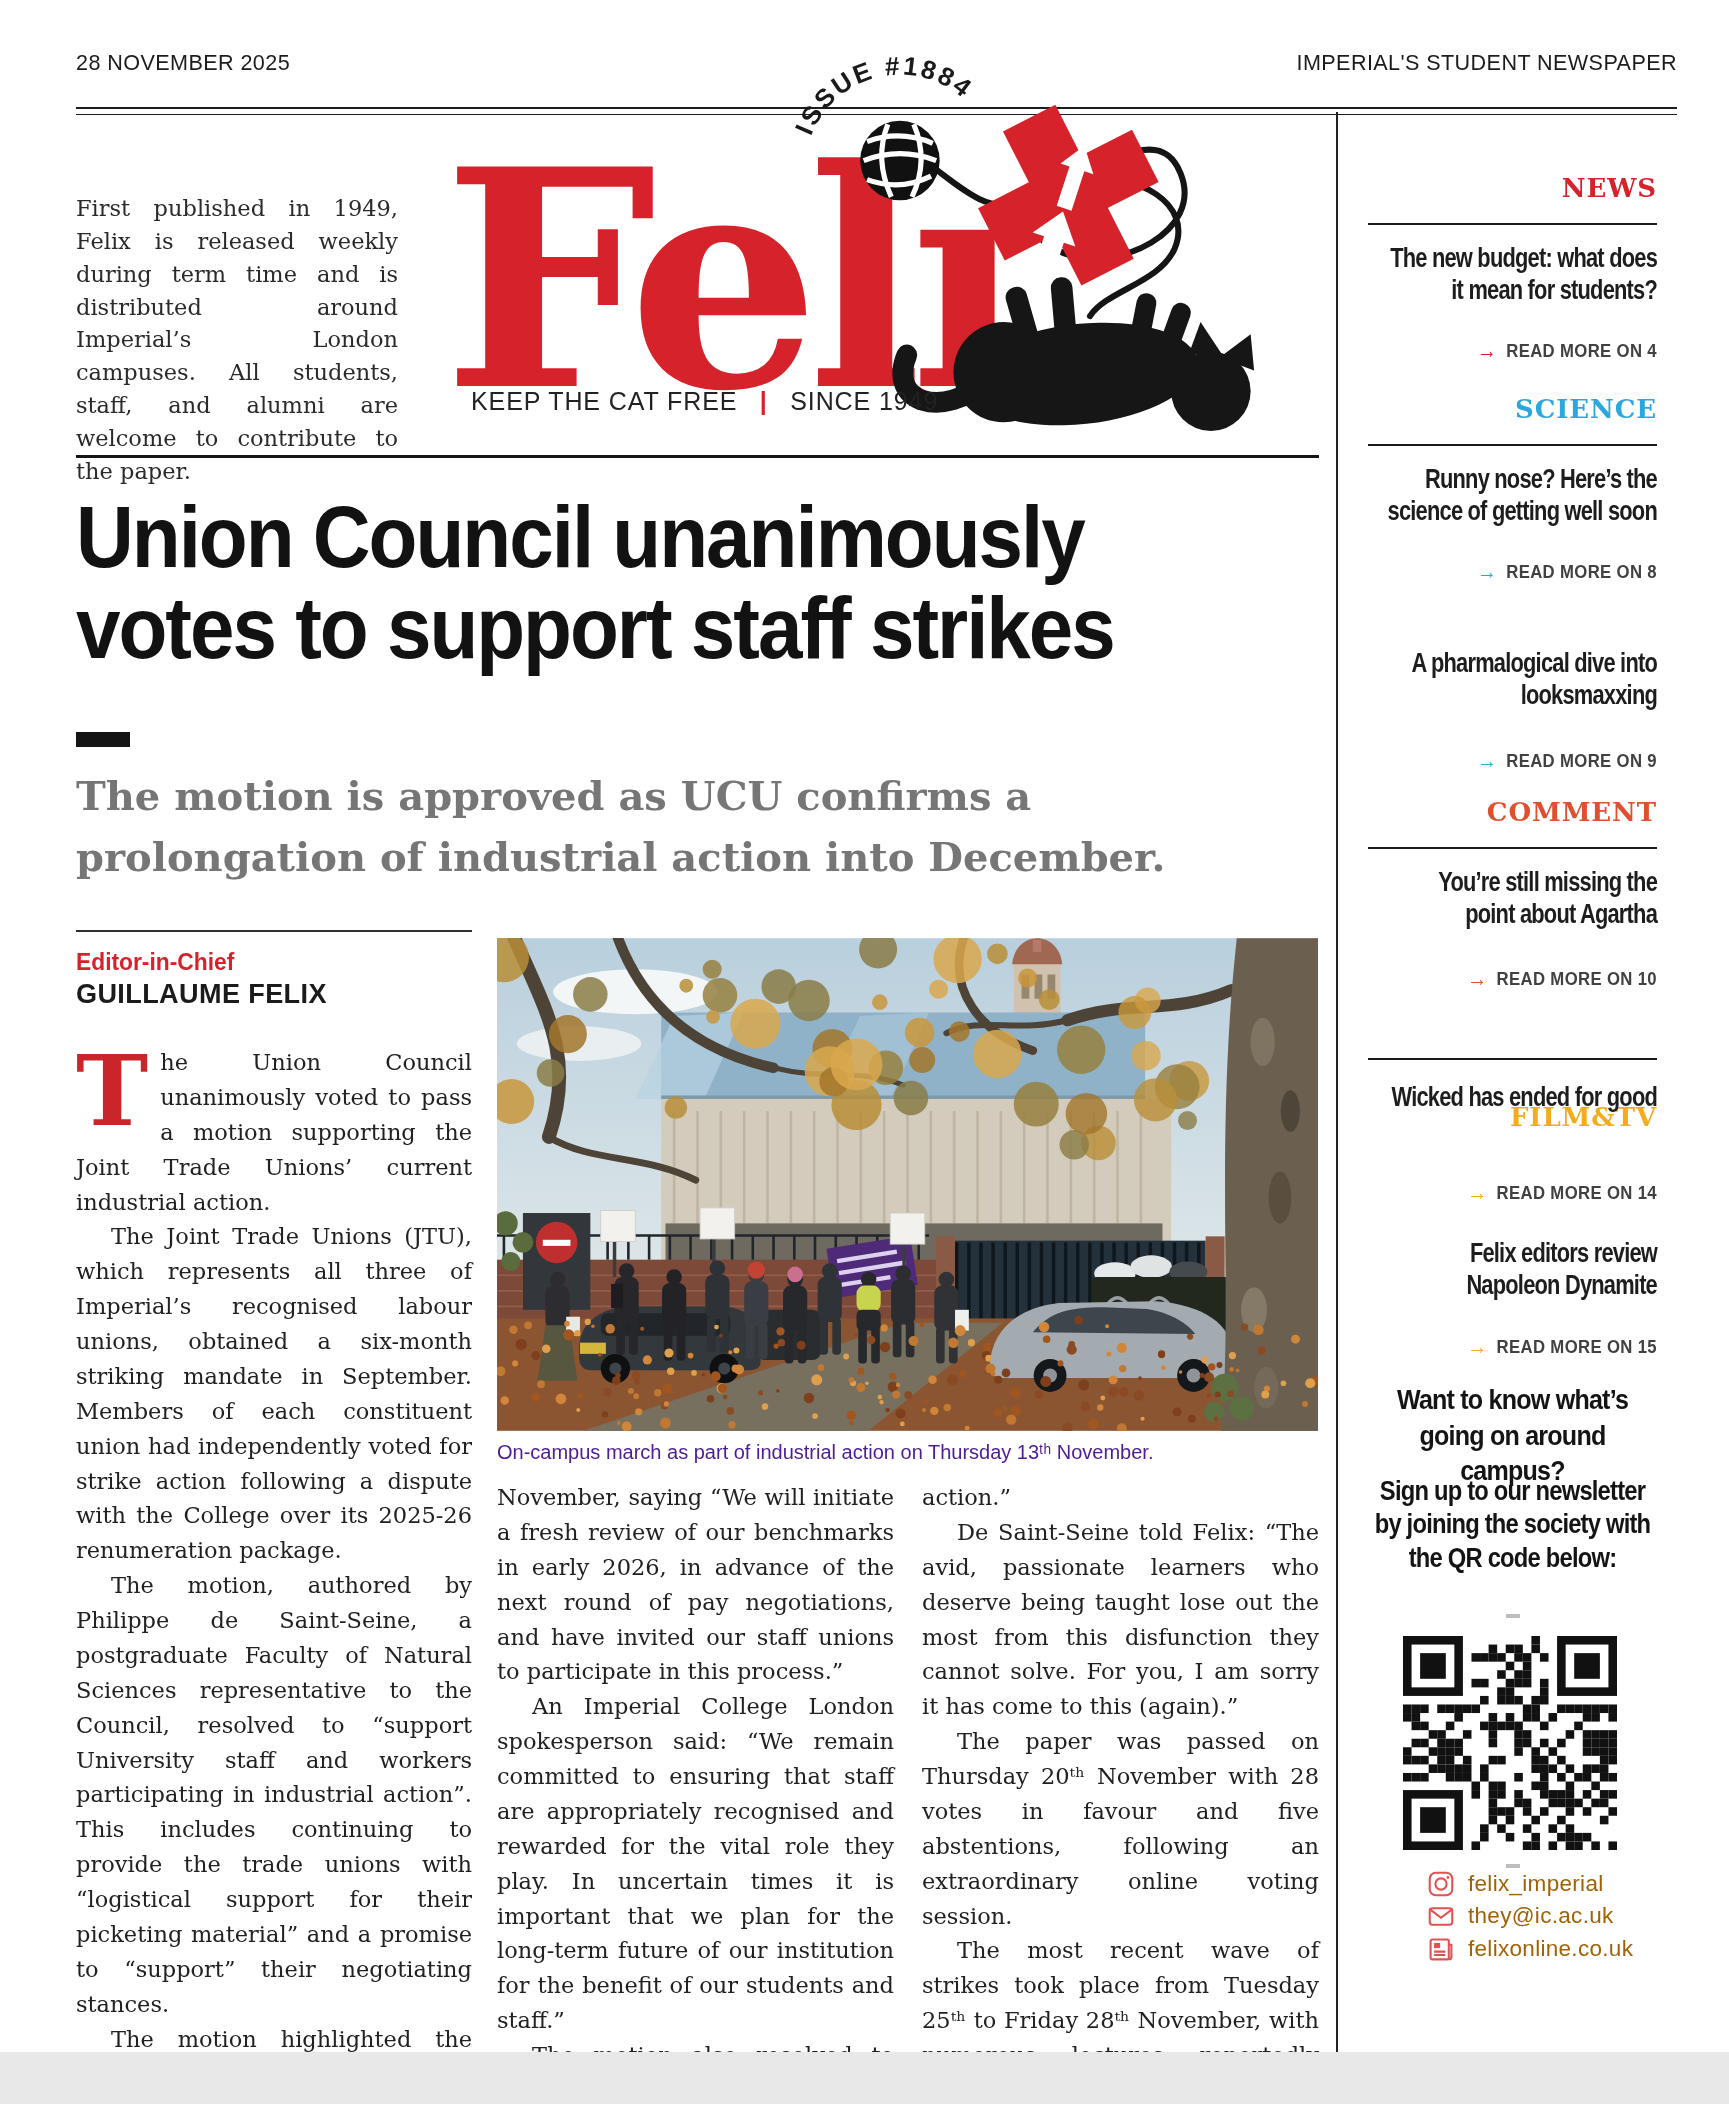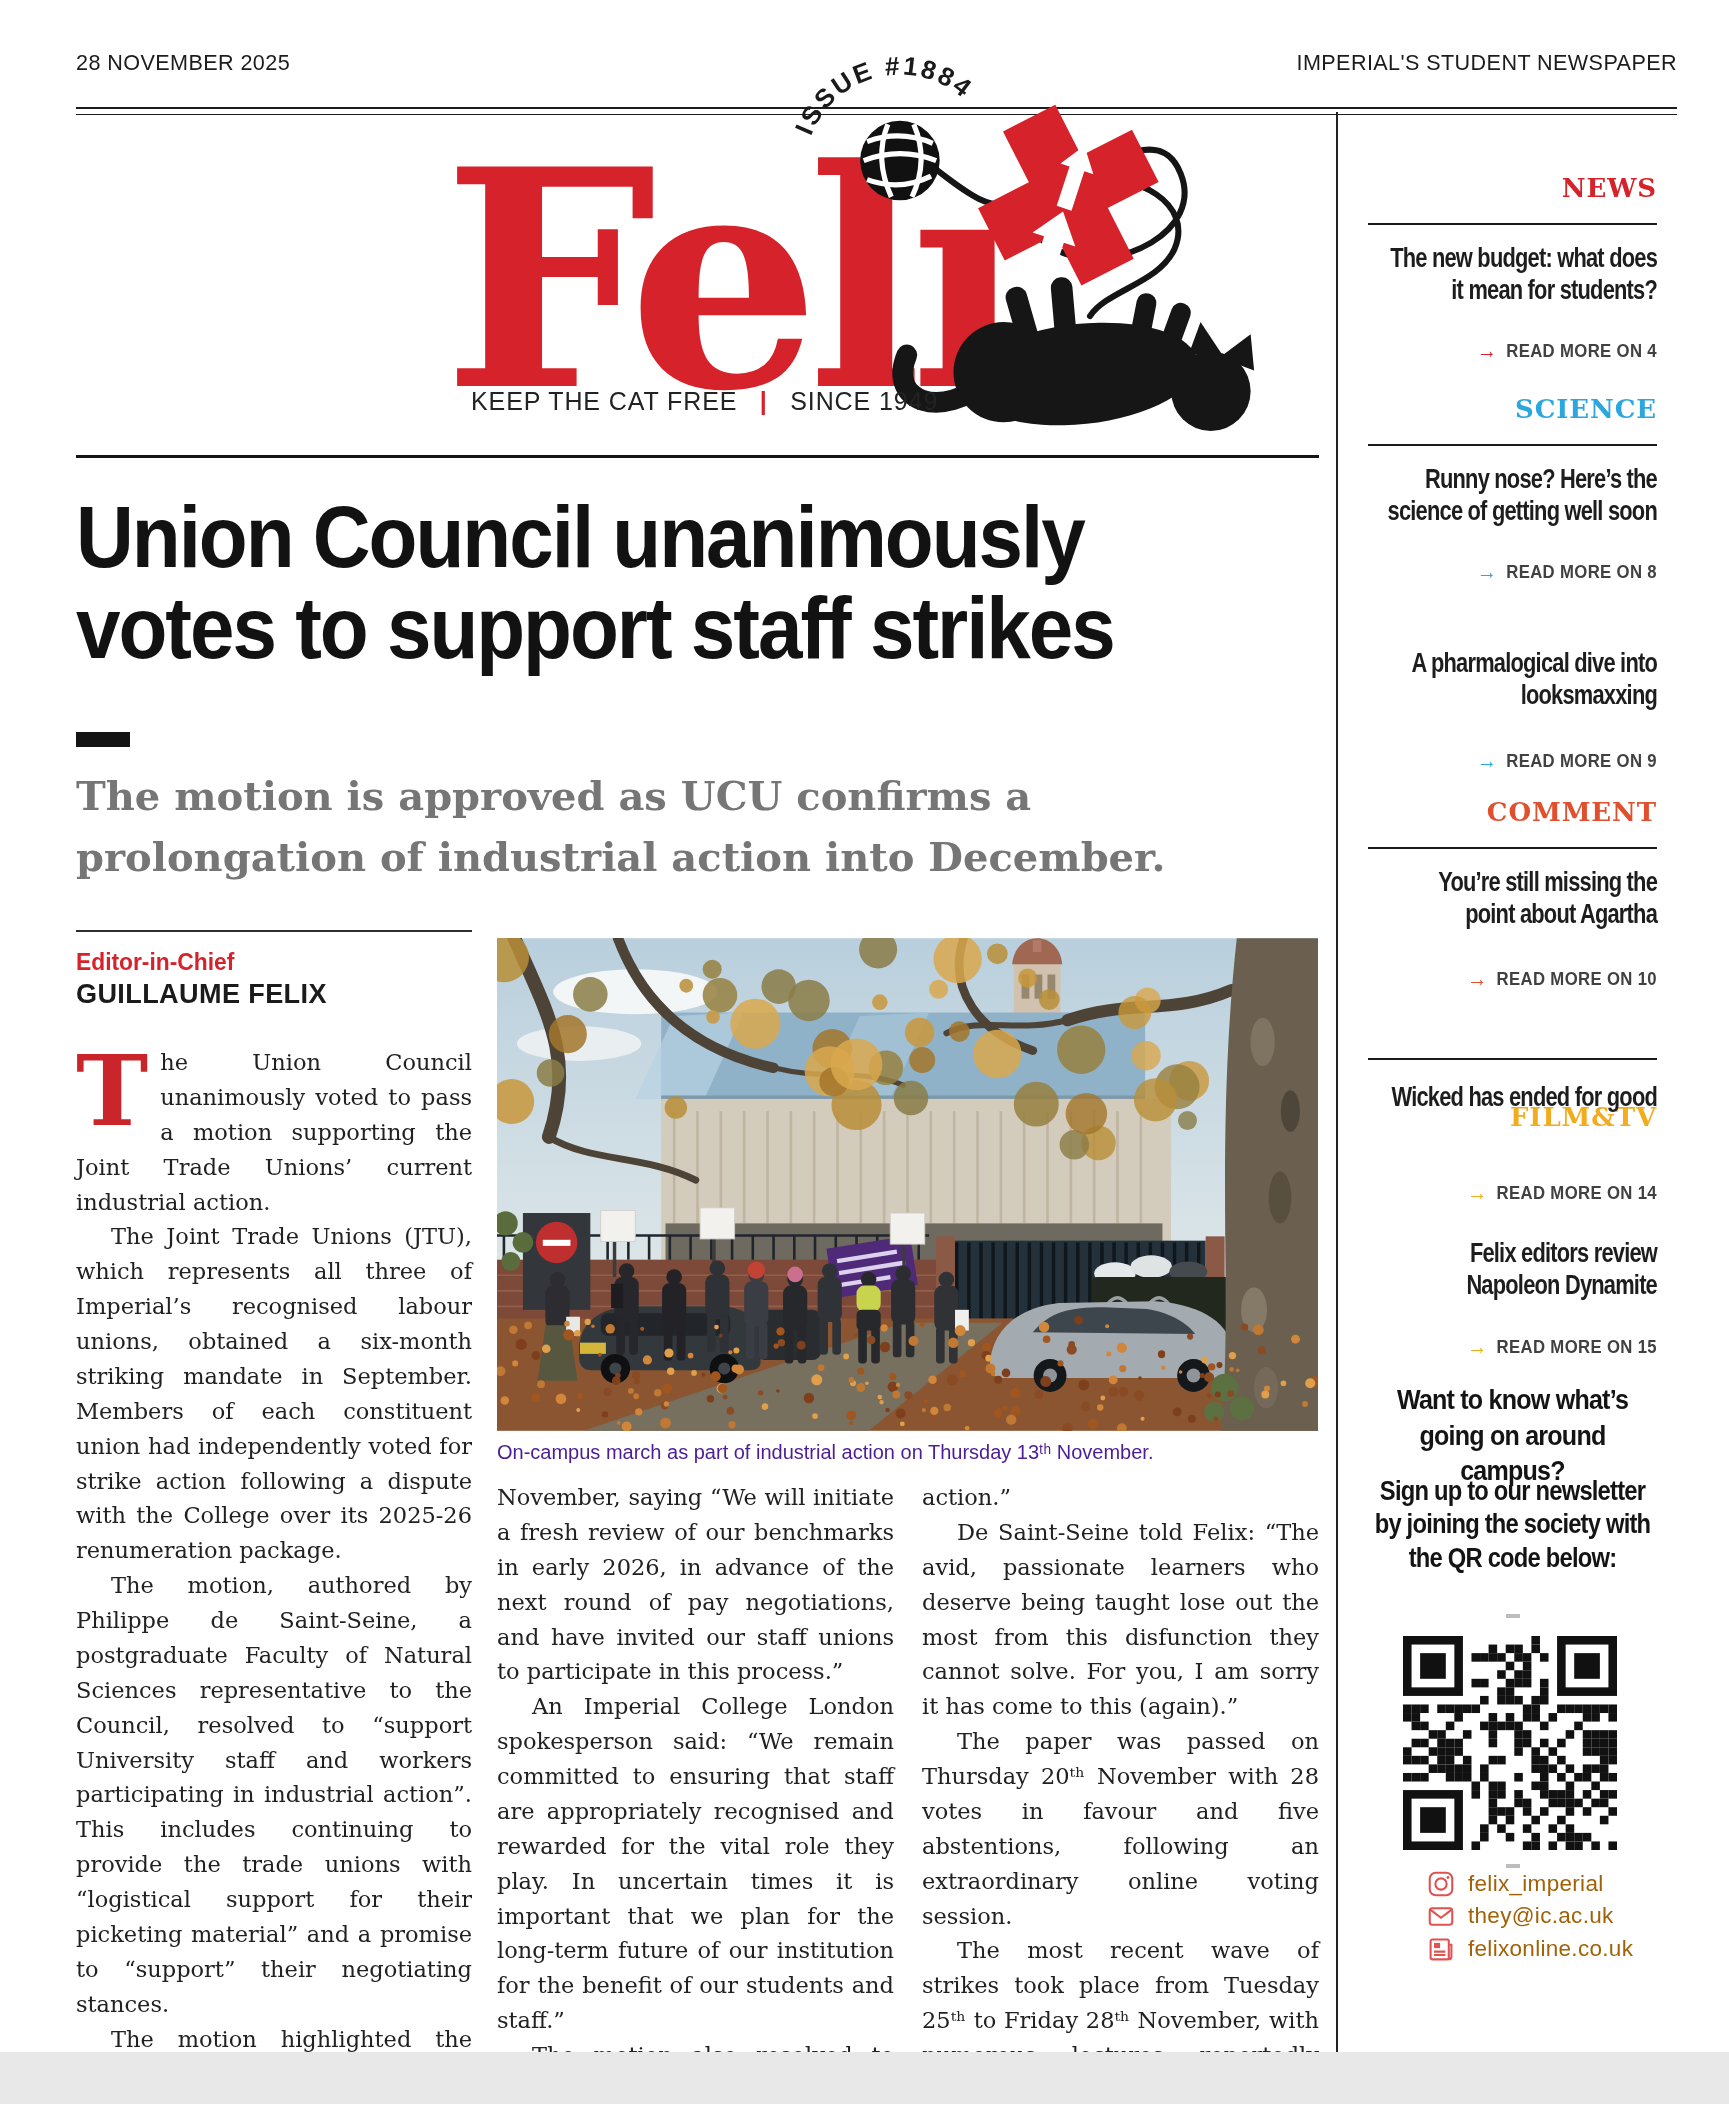--- a/index.html
+++ b/index.html
@@ -60,20 +60,21 @@
 </style>
 </head>
 <body>
 
 <div class="page">
 
   <div class="abs top-label" style="left:76px;top:50px;">28 NOVEMBER 2025</div>
   <div class="abs top-label" style="right:52px;top:50px;">IMPERIAL'S STUDENT NEWSPAPER</div>
   <div class="abs rule-double" style="left:76px;top:107px;width:1601px;"></div>
 
+  <div class="abs intro serif" style="left:76px;top:192px;width:322px;">First published in 1949, Felix is released weekly during term time and is distributed around Imperial’s London campuses. All students, staff, and alumni are welcome to contribute to the paper.</div>
   <div class="abs logo-word" style="left:443px;top:130px;">Felı</div>
 
   <svg class="abs" style="left:744px;top:31px;" width="571" height="406" viewBox="0 0 660 470">
     <defs>
         <path id="arcpath" d="M 77,122 A 110,110 0 0 1 283,122" fill="none"></path>
       </defs>
 
     <path d="M215,155 C260,190 285,210 318,198 C405,170 478,98 505,165 C532,232 432,280 372,258
              C312,236 322,182 392,172 C455,163 520,200 498,252 C480,292 420,300 400,330" fill="none" stroke="#151515" stroke-width="7" stroke-linecap="round"></path>
 

